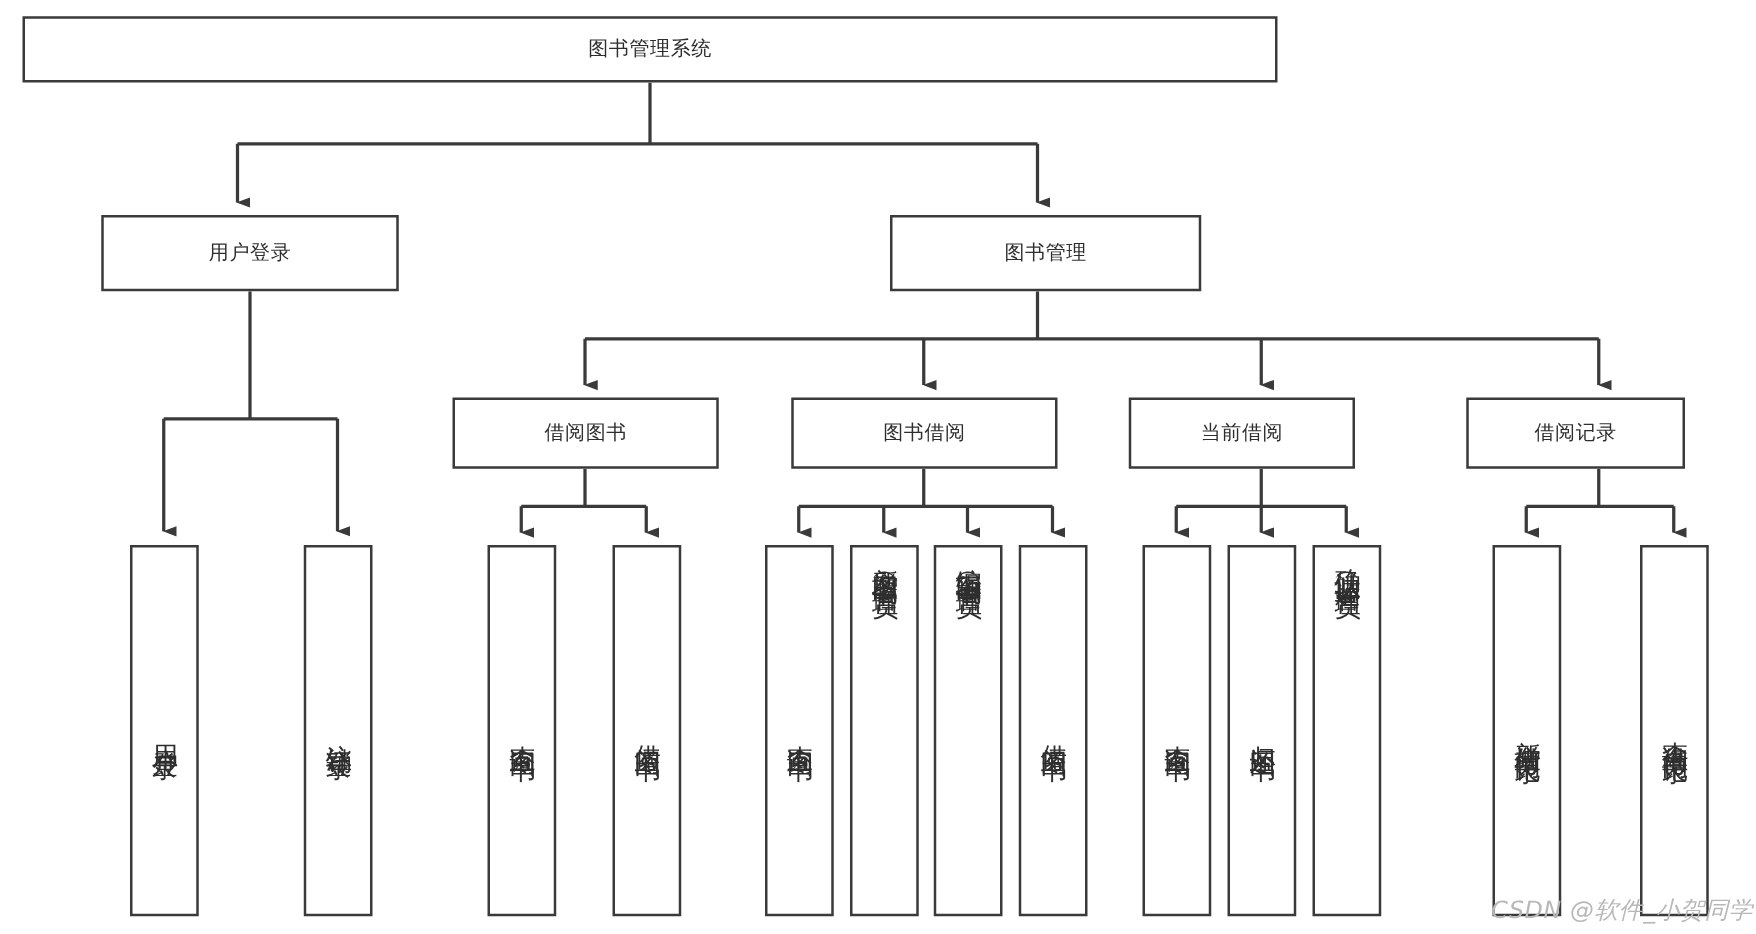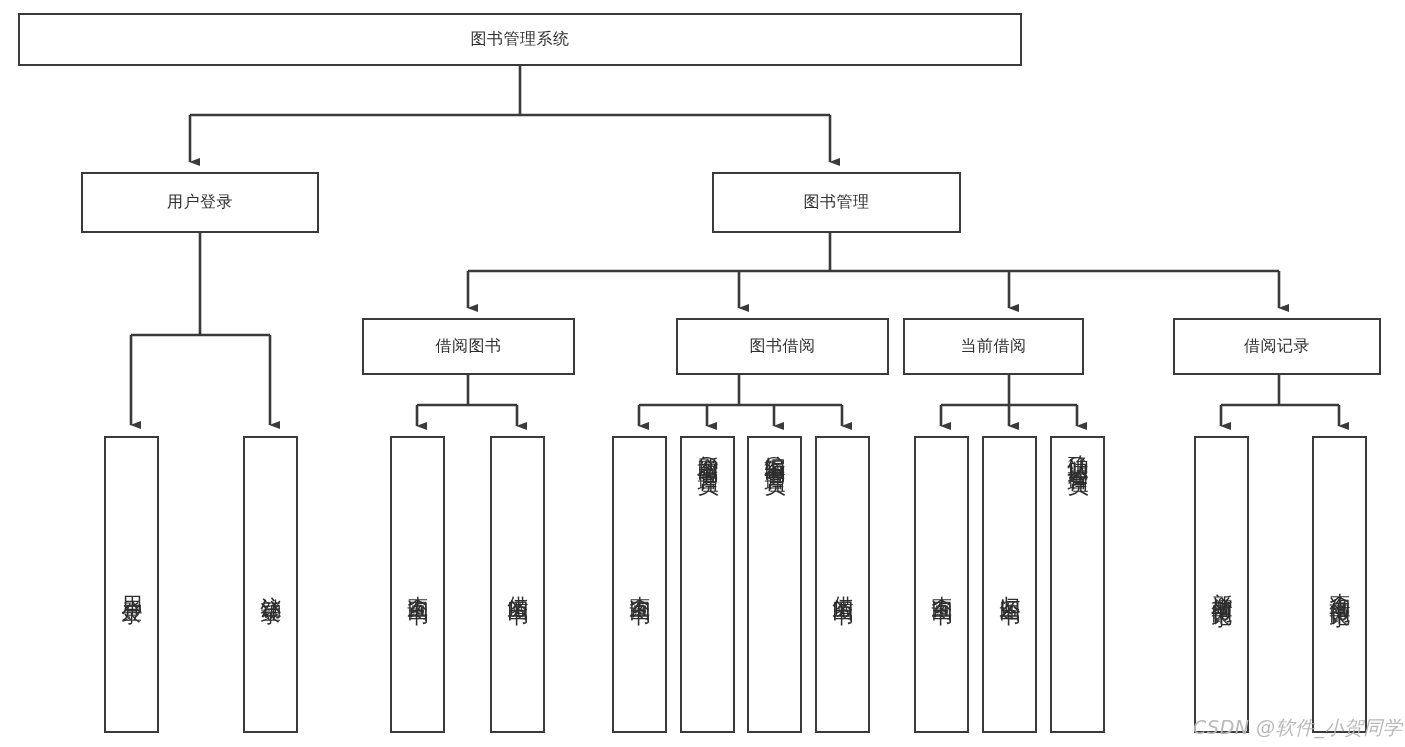--- a/index.html
+++ b/index.html
@@ -133,27 +133,27 @@
   <div class="node" style="left:81px; top:172px; width:238px; height:61px;">
     <span class="node-label">用户登录</span>
   </div>
   <div class="node" style="left:712px; top:172px; width:249px; height:61px;">
     <span class="node-label">图书管理</span>
   </div>
 
   <div class="node" style="left:362px; top:318px; width:213px; height:57px;">
     <span class="node-label">借阅图书</span>
   </div>
-  <div class="node" style="left:633px; top:318px; width:213px; height:57px;margin-left:43px;">
+  <div class="node" style="left:633px; top:318px; width:213px; height:57px;">
     <span class="node-label">图书借阅</span>
   </div>
   <div class="node" style="left:903px; top:318px; width:181px; height:57px;">
     <span class="node-label">当前借阅</span>
   </div>
-  <div class="node" style="left:1173px; top:318px; width:208px; height:57px;">
+  <div class="node" style="left:1173px; top:318px; width:175px; height:57px;">
     <span class="node-label">借阅记录</span>
   </div>
 
   <div class="node vertical v-center" style="left:104px; top:436px; width:55px; height:297px;">
     <span class="node-label">用户登录</span>
   </div>
   <div class="node vertical v-center" style="left:243px; top:436px; width:55px; height:297px;">
     <span class="node-label">注销登录</span>
   </div>
 

